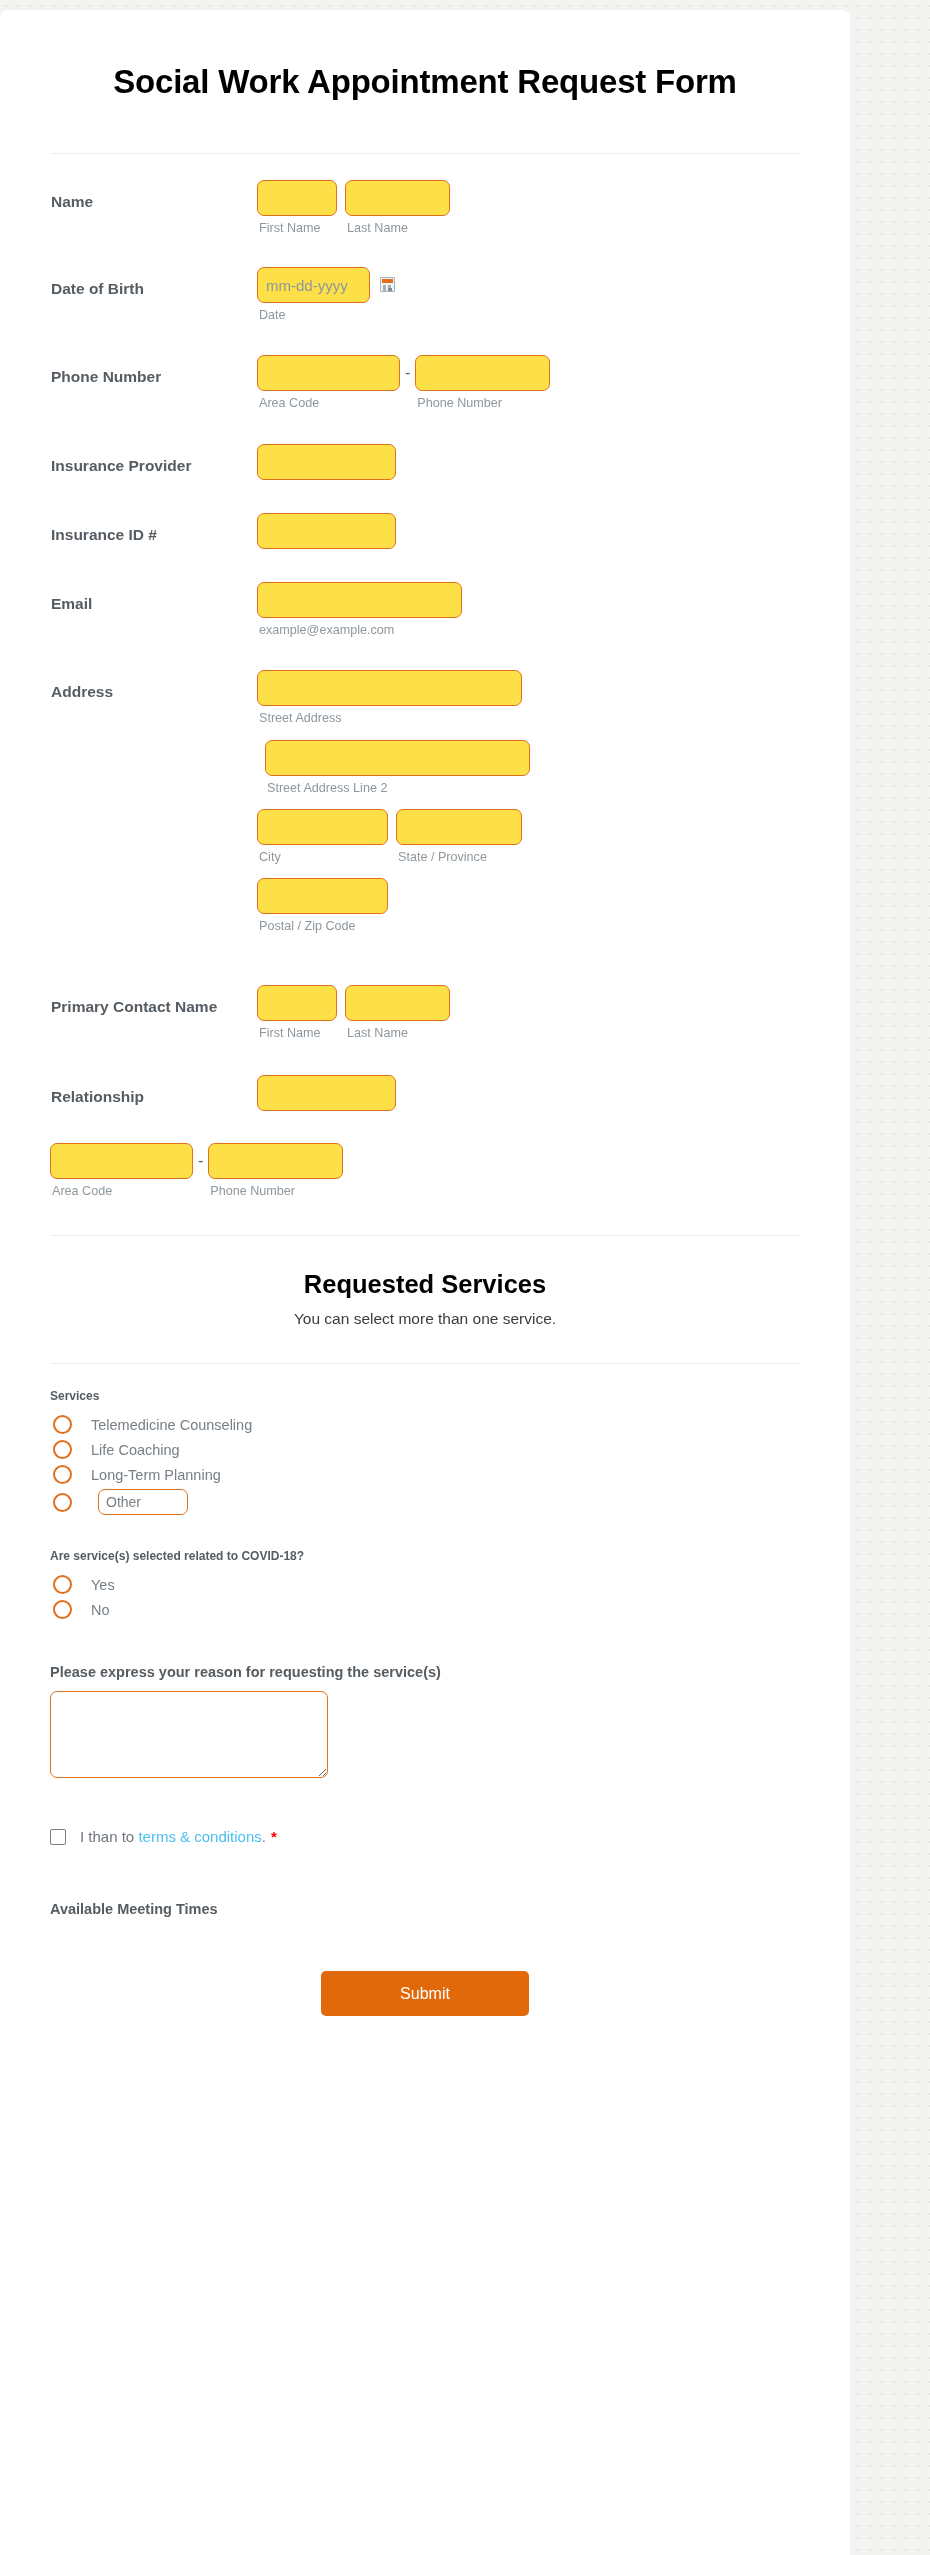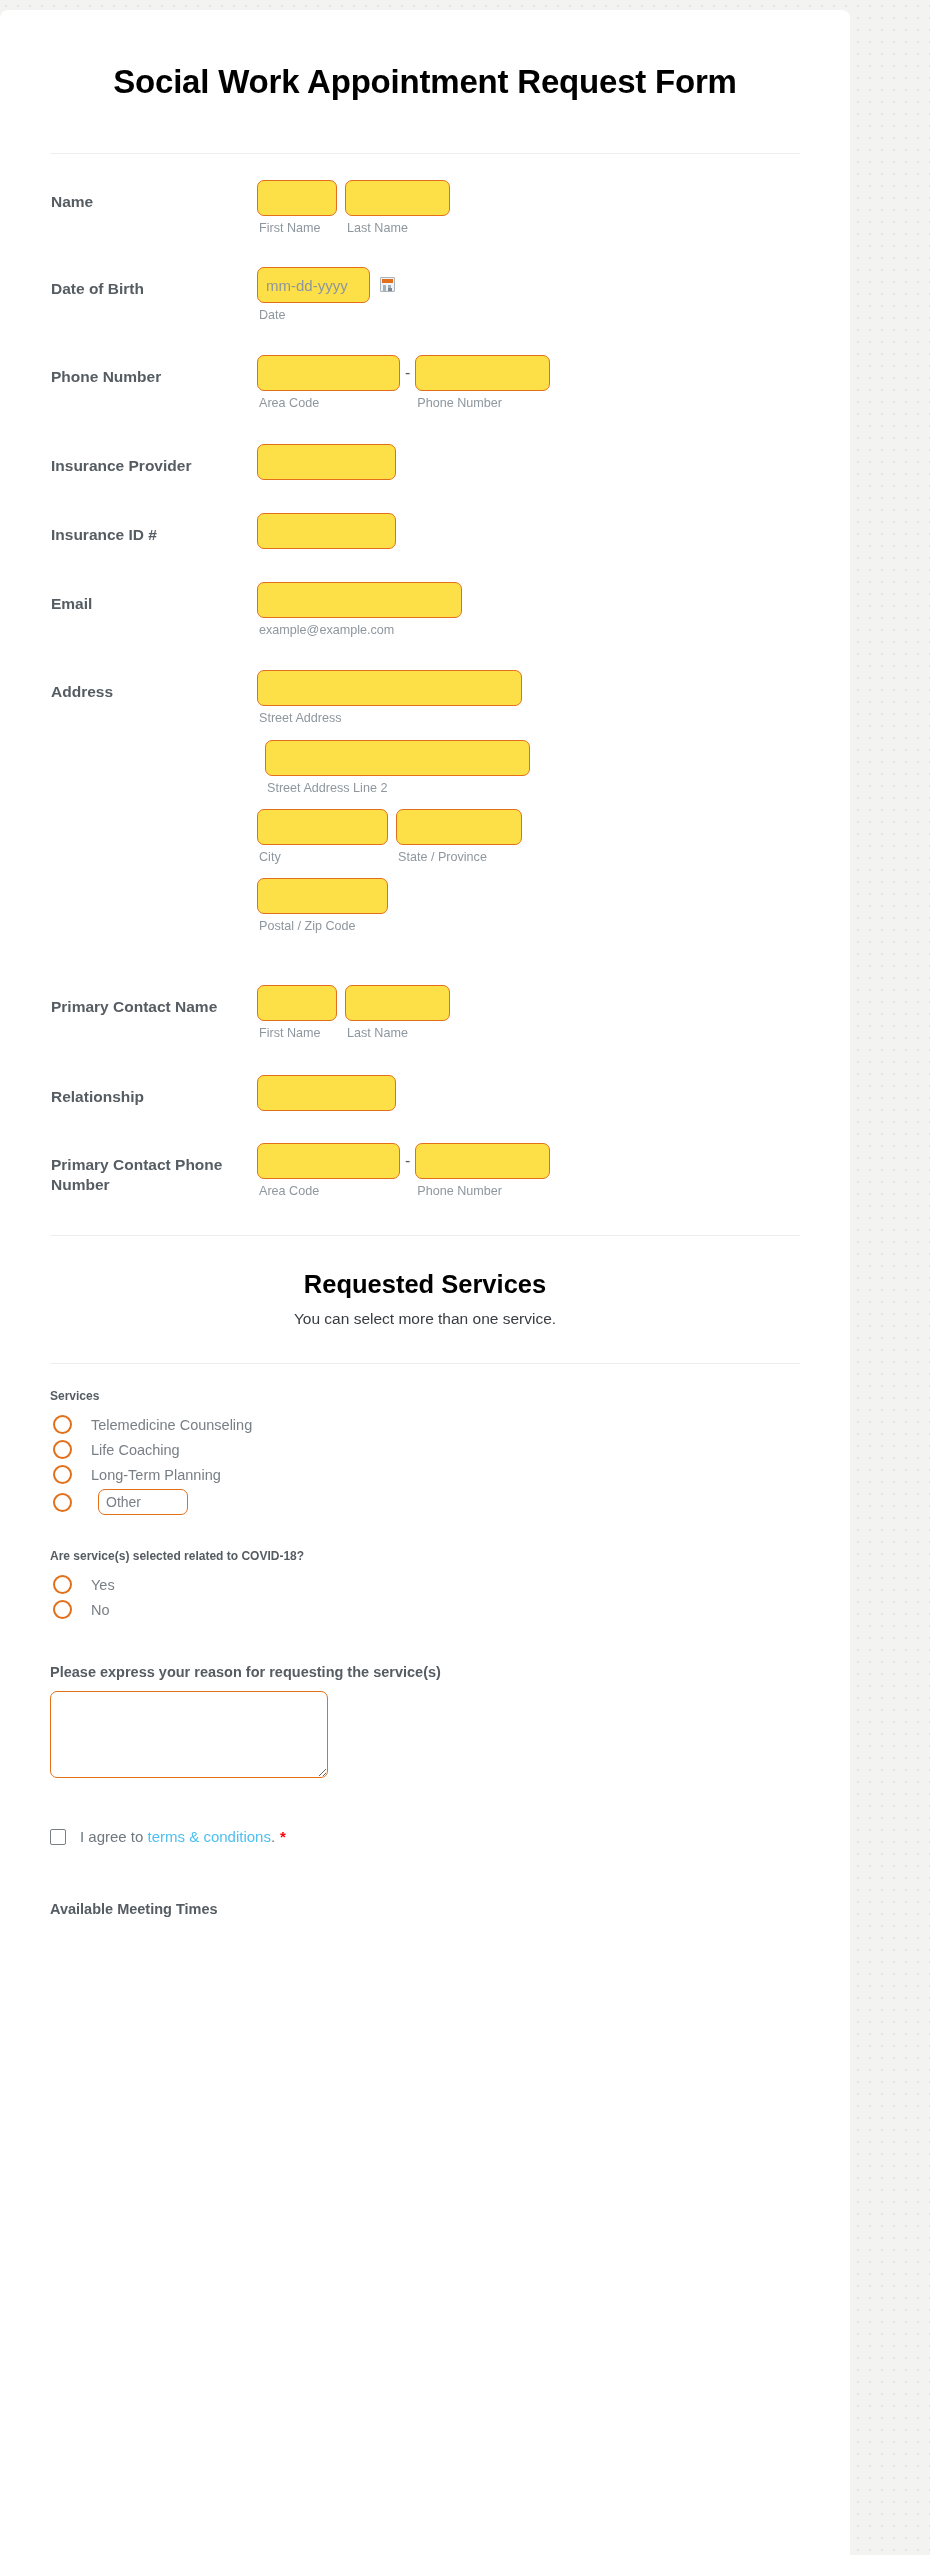--- a/index.html
+++ b/index.html
@@ -395,21 +395,20 @@
     </div>
 
     <div class="field-row" style="padding-top:34px">
       <div class="field-label">Relationship</div>
       <div class="field-body">
         <input class="inp w-rel" style="">
       </div>
     </div>
 
     <div class="field-row" style="padding-top:32px">
-      <div class="field-label">Primary Contact Phone Number</div>
       <div class="field-body">
         <div class="sub-group">
           <div class="sub-col">
             <input class="inp w-area" style="">
             <div class="sub-caption">Area Code</div>
           </div>
           <div class="dash">-</div>
           <div class="sub-col" style="margin-left:0">
             <input class="inp w-phone" style="">
             <div class="sub-caption">Phone Number</div>
@@ -460,21 +459,24 @@
       </div>
     </div>
 
     <div class="block" style="padding-top:42px">
       <div class="ta-label">Please express your reason for requesting the service(s)</div>
       <textarea class="ta" style=""></textarea>
     </div>
 
     <div class="terms-row">
       <span class="chk"></span>
-      <span class="terms-text"><span>I agree to </span><span class="terms-link">terms &amp; conditions</span><span>.</span></span>
+      <span class="terms-text"><span>I than to </span><span class="terms-link">terms &amp; conditions</span><span>.</span></span>
       <span class="req-star">*</span>
     </div>
 
     <div class="meet-label">Available Meeting Times</div>
 
+    <div class="submit-wrap">
+      <button class="submit-btn">Submit</button>
+    </div>
 
   </div>
 </div>
 
 </body></html>

